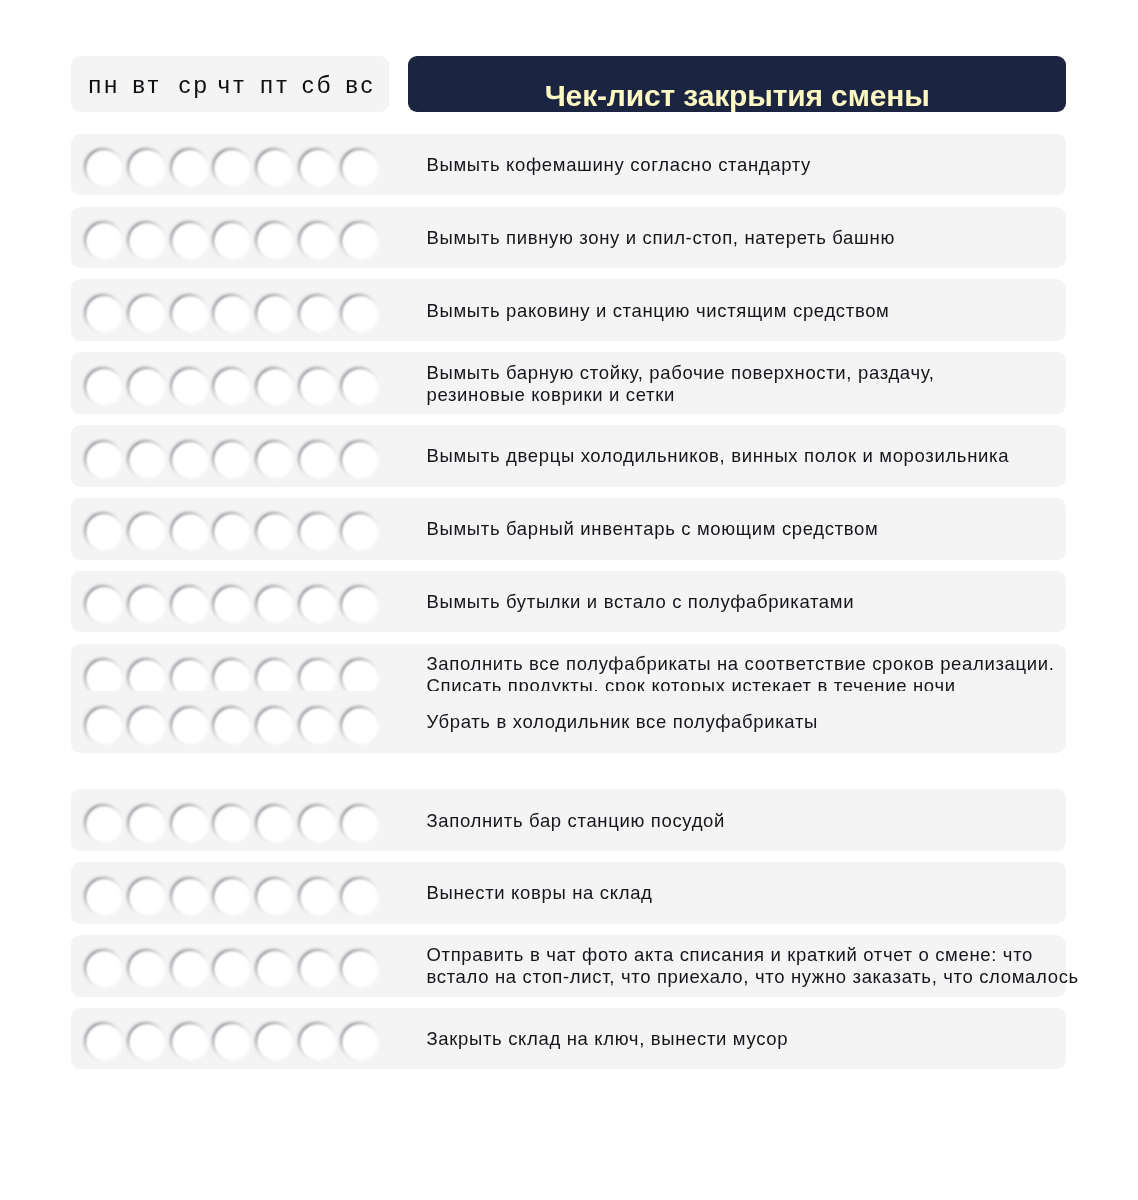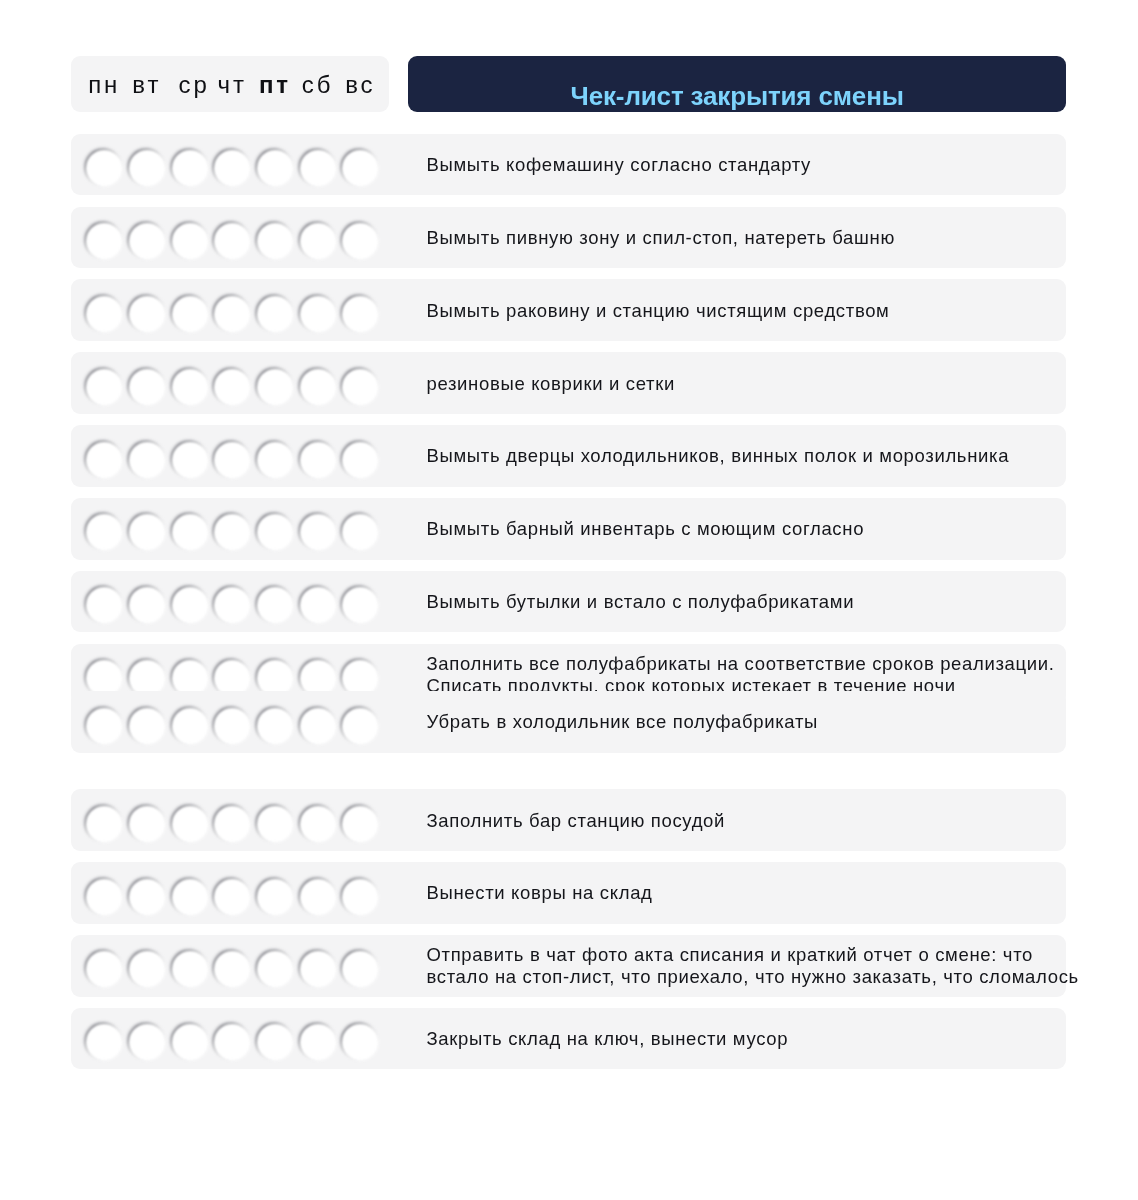--- a/index.html
+++ b/index.html
@@ -26,21 +26,21 @@
     font-size:24px;color:#0f1014;line-height:1;letter-spacing:2.9px;
     transform:translateZ(0);
   }
   .title-bar{
     position:absolute;left:408.3px;top:56.3px;width:657.9px;height:55.5px;
     background:#1b2441;border-radius:9px;
     display:flex;align-items:center;justify-content:center;
   }
   .title-bar .title{
     display:inline-block;
-    font-size:26px;font-weight:bold;color:#7dd3fc;
+    font-size:30px;font-weight:bold;color:#fef9c3;
     letter-spacing:-0.15px;text-indent:-0.15px;line-height:1;
     transform:translateZ(0);
     margin-top:23px;
   }
 
   
   .row{
     position:absolute;left:71.2px;width:995.2px;height:61.7px;
     background:#f4f4f5;border-radius:9px;
   }
@@ -62,21 +62,21 @@
 </head>
 <body>
 
 <div class="sheet">
 
   <div class="days">
       <div class="day" style="left: 15px;">пн</div>
       <div class="day" style="left: 57.68px;">вт</div>
       <div class="day" style="left: 105px;">ср</div>
       <div class="day" style="left: 143.04px;">чт</div>
-      <div class="day" style="left: 185.72px; font-weight: bold;">пт</div>
+      <div class="day" style="left: 185.72px;">пт</div>
       <div class="day" style="left: 228.4px;">сб</div>
       <div class="day" style="left: 271.08px;">вс</div>
     </div>
 
   <div class="title-bar">
     <span class="title">Чек-лист закрытия смены</span>
   </div>
 
   <div class="rows">
       <div class="row" style="top: 133.8px;">
@@ -117,20 +117,21 @@
       </div>
       <div class="row" style="top: 352.29px;">
         <div class="circle" style="left: 15px;"></div>
         <div class="circle" style="left: 57.68px;"></div>
         <div class="circle" style="left: 100.36px;"></div>
         <div class="circle" style="left: 143.04px;"></div>
         <div class="circle" style="left: 185.72px;"></div>
         <div class="circle" style="left: 228.4px;"></div>
         <div class="circle" style="left: 271.08px;"></div>
         <div class="label">
+          <div class="ln">Вымыть барную стойку, рабочие поверхности, раздачу,</div>
           <div class="ln">резиновые коврики и сетки</div>
         </div>
       </div>
       <div class="row" style="top: 425.12px;">
         <div class="circle" style="left: 15px;"></div>
         <div class="circle" style="left: 57.68px;"></div>
         <div class="circle" style="left: 100.36px;"></div>
         <div class="circle" style="left: 143.04px;"></div>
         <div class="circle" style="left: 185.72px;"></div>
         <div class="circle" style="left: 228.4px;"></div>
@@ -141,21 +142,21 @@
       </div>
       <div class="row" style="top: 497.95px;">
         <div class="circle" style="left: 15px;"></div>
         <div class="circle" style="left: 57.68px;"></div>
         <div class="circle" style="left: 100.36px;"></div>
         <div class="circle" style="left: 143.04px;"></div>
         <div class="circle" style="left: 185.72px;"></div>
         <div class="circle" style="left: 228.4px;"></div>
         <div class="circle" style="left: 271.08px;"></div>
         <div class="label">
-          <div class="ln">Вымыть барный инвентарь с моющим согласно</div>
+          <div class="ln">Вымыть барный инвентарь с моющим средством</div>
         </div>
       </div>
       <div class="row" style="top: 570.78px;">
         <div class="circle" style="left: 15px;"></div>
         <div class="circle" style="left: 57.68px;"></div>
         <div class="circle" style="left: 100.36px;"></div>
         <div class="circle" style="left: 143.04px;"></div>
         <div class="circle" style="left: 185.72px;"></div>
         <div class="circle" style="left: 228.4px;"></div>
         <div class="circle" style="left: 271.08px;"></div>

